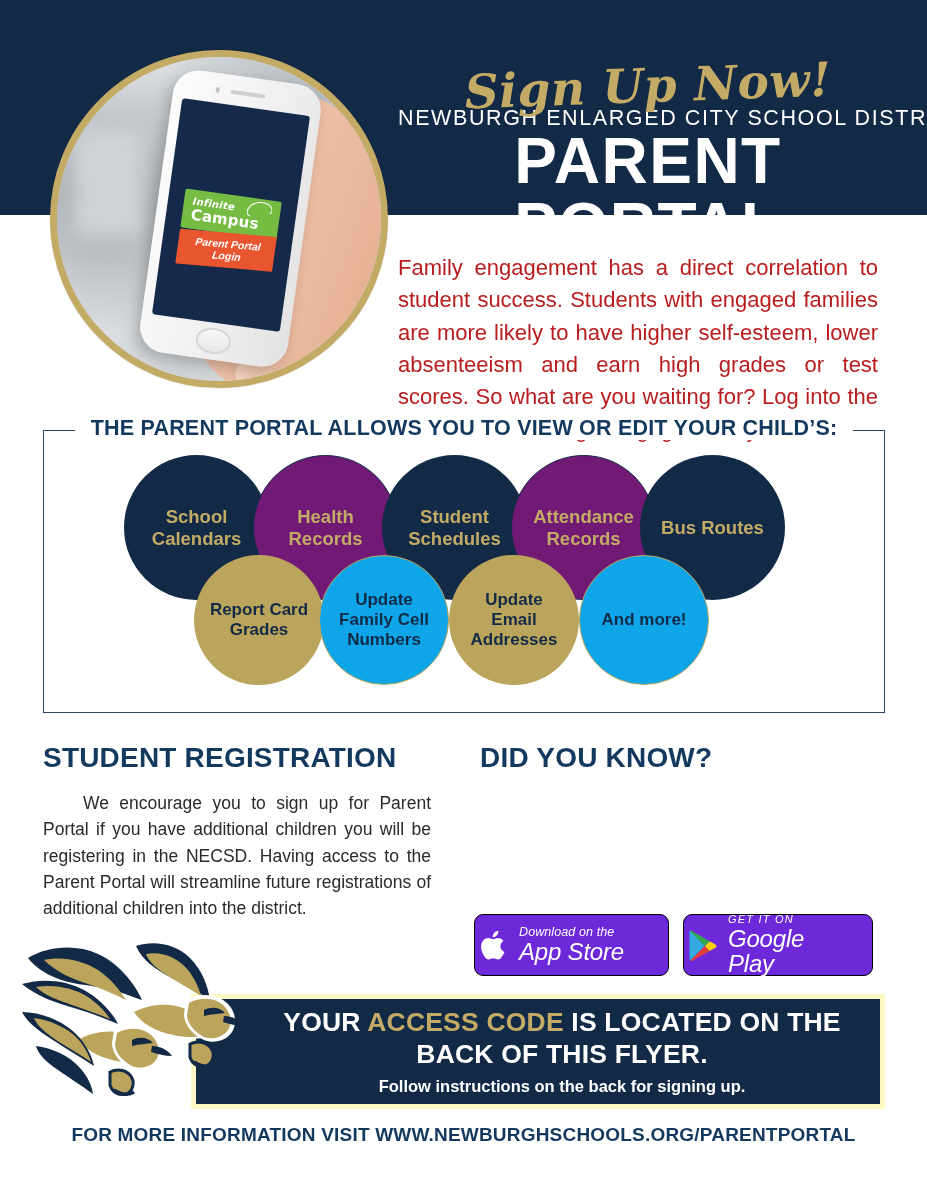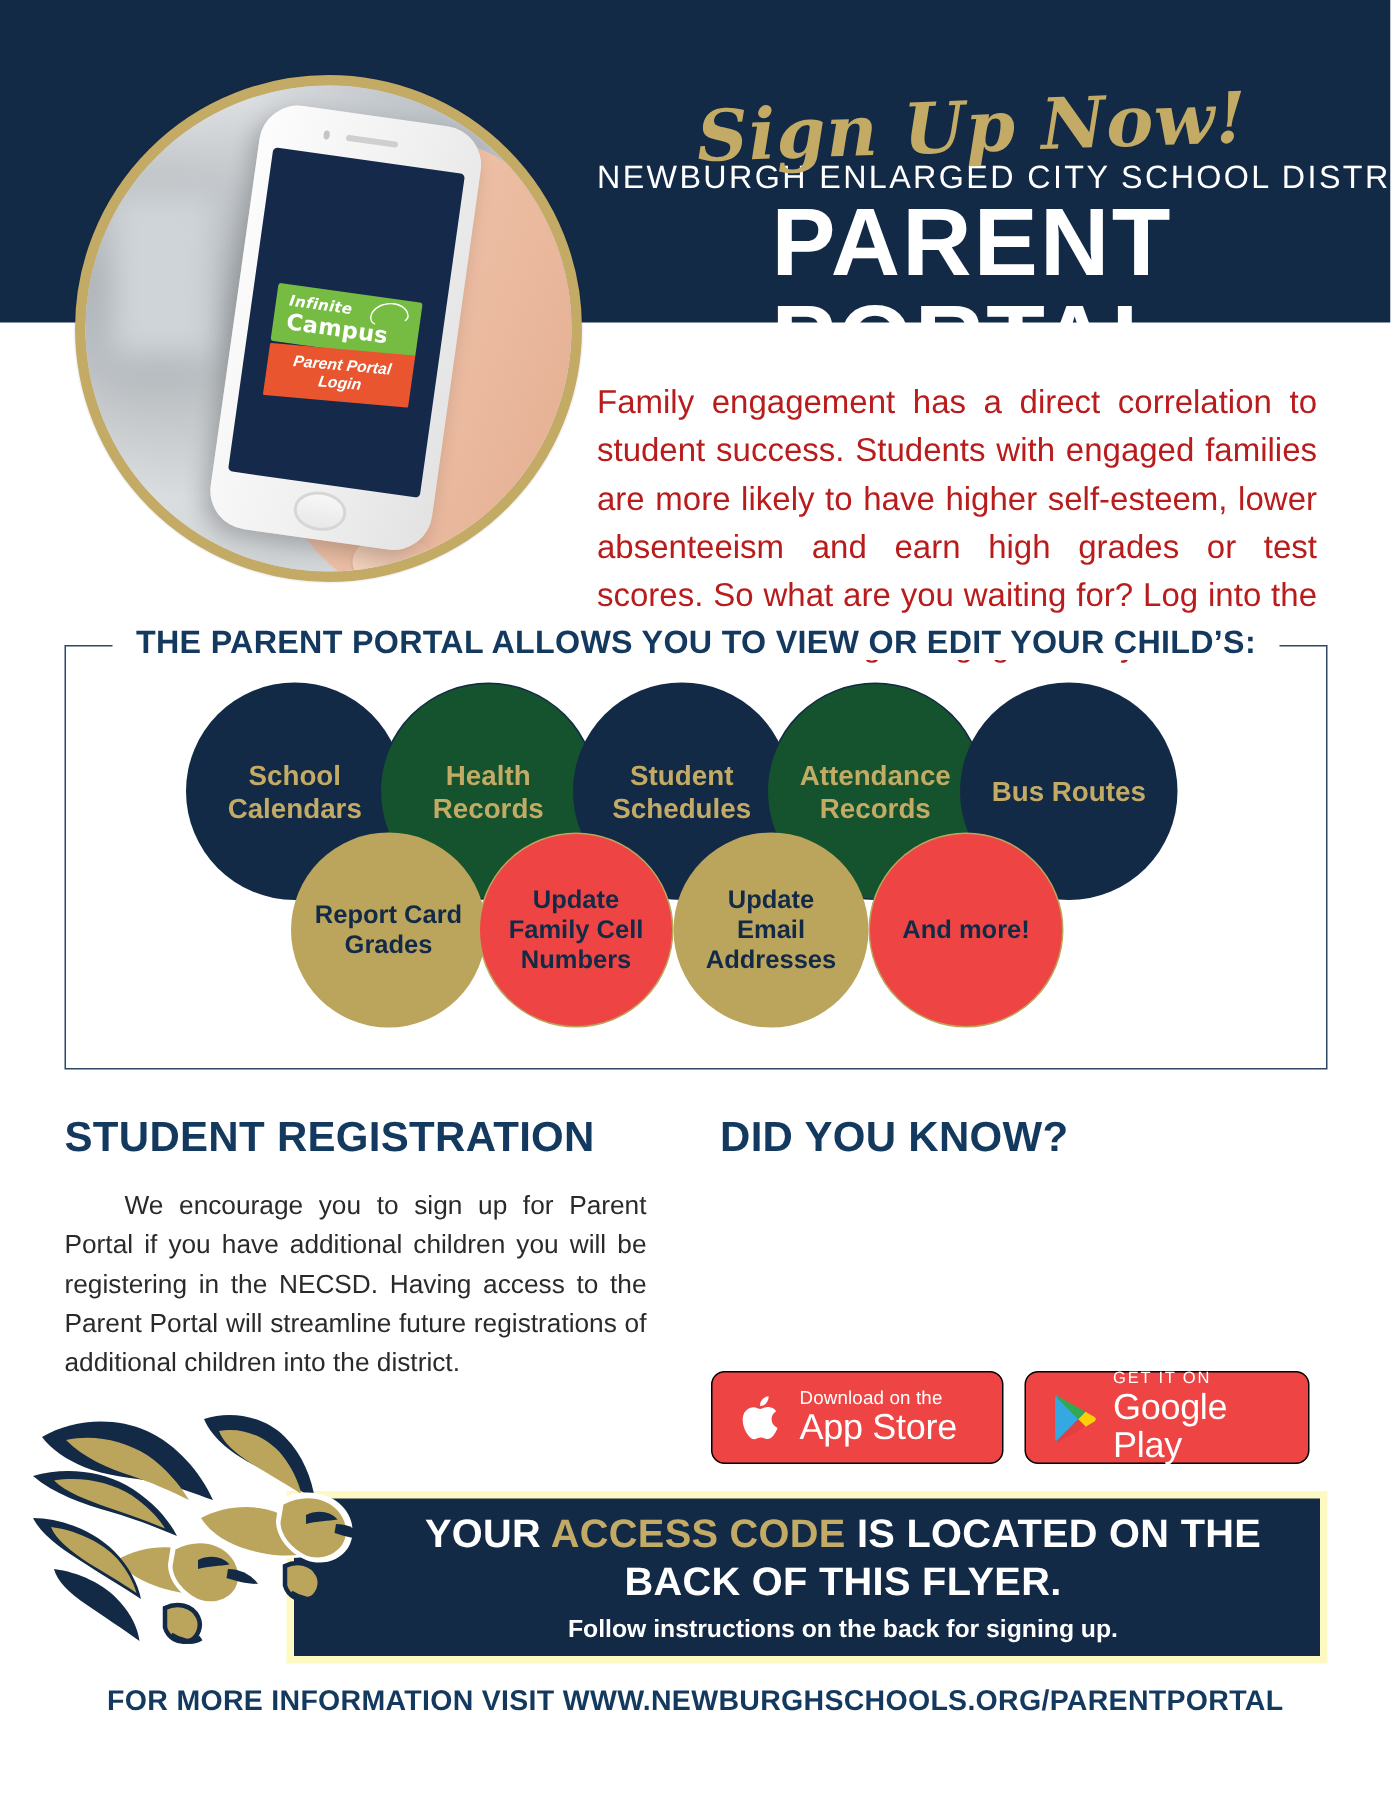--- a/index.html
+++ b/index.html
@@ -173,23 +173,23 @@
   .circles { position:absolute; left:43px; top:440px; width:766px; height:270px; }
   .circ {
     position:absolute;
     border-radius:50%;
     display:flex; align-items:center; justify-content:center;
     text-align:center;
     font-weight:bold;
     line-height:1.17;
   }
   .c-navy   { background:#132a47; color:#c3ab66; }
-  .c-white  { background:#14532d; color:#c3ab66; border:1.6px solid #132a47; }
+  .c-white  { background:#701a75; color:#c3ab66; border:1.6px solid #132a47; }
   .c-gold   { background:#bba55d; color:#132a47; }
-  .c-outline{ background:#ef4444; color:#132a47; border:1.6px solid #bba55d; }
+  .c-outline{ background:#0ea5e9; color:#132a47; border:1.6px solid #bba55d; }
 
   
   .r1 { width:145px; height:145px; top:15px; font-size:18.5px; }
   .t1 { left:81px; }
   .t2 { left:210px; }
   .t3 { left:339px; }
   .t4 { left:468px; }
   .t5 { left:597px; }
   
   .r2 { width:130px; height:130px; top:115px; font-size:17px; }
@@ -208,23 +208,24 @@
     margin-bottom:16px;
   }
   .col p {
     font-size:17.5px; line-height:1.5; color:#2a2a2a;
     text-align:justify; text-indent:40px;
   }
 
   
   .badges { position:absolute; left:474px; top:914px; display:flex; gap:14px; }
   .badge {
-    background:#ef4444; border-radius:9px; display:flex; align-items:center;
-    padding:9px 16px 9px 18px; color:#fff;
+    background:#6d28d9; border-radius:9px; display:flex; align-items:center;
+    padding:9px 16px 9px 4px; color:#fff;
     border:1.5px solid #000;
+    font-style:italic;
   }
   .badge-apple { width:195px; height:62px; }
   .badge-google{ width:190px; height:62px; }
   .badge-icon { flex:0 0 auto; margin-right:10px; display:flex; align-items:center; }
   .badge-txt { line-height:1.05; }
   .badge-small { font-size:12.5px; font-weight:400; letter-spacing:.1px; display:block; }
   .badge-small-g { font-size:11px; font-weight:500; letter-spacing:1.2px; display:block; }
   .badge-big { font-size:24px; font-weight:500; display:block; letter-spacing:-.2px; }
 
   

